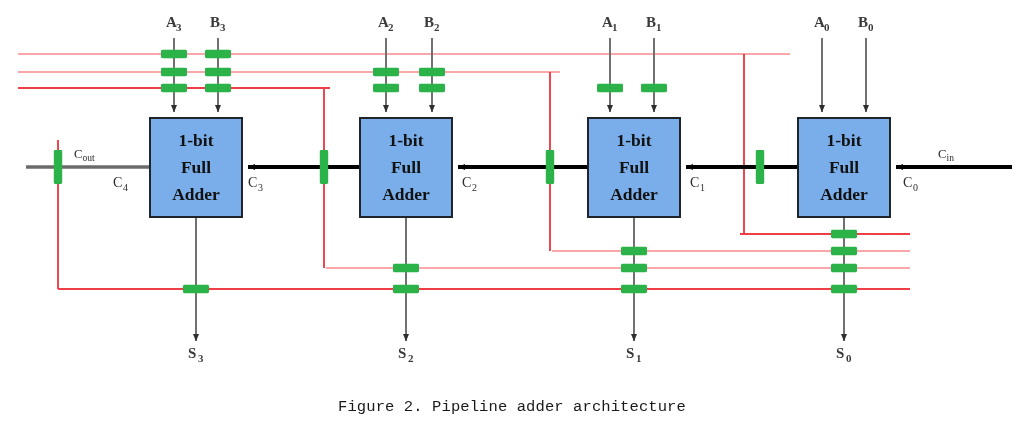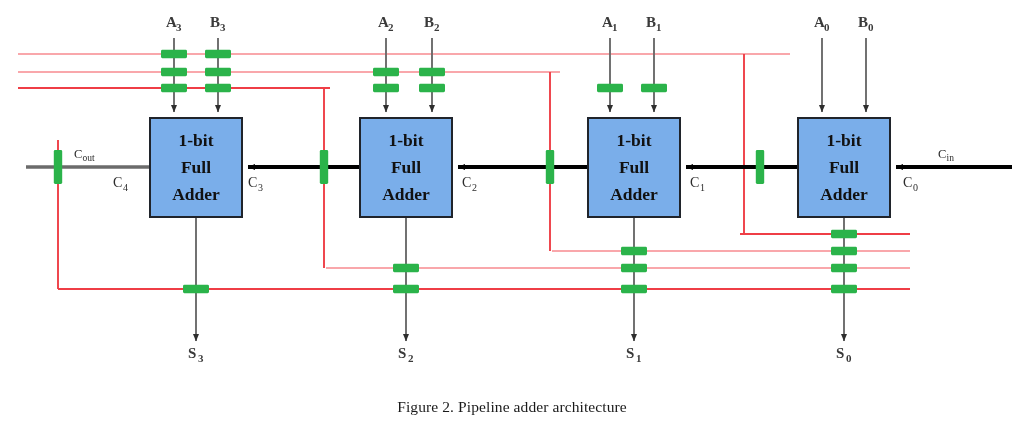--- a/index.html
+++ b/index.html
@@ -26,21 +26,21 @@
     width: 1024px;
     height: 443px;
     display: block;
   }
   .cap {
     position: absolute;
     left: 0;
     top: 398px;
     width: 1024px;
     text-align: center;
-    font-family: Liberation Serif, serif;
+    font-family: Liberation Mono, monospace;
     font-size: 15.5px;
     color: #1a1a1a;
     letter-spacing: 0.1px;
   }
   text {
     font-family: "Liberation Serif", serif;
     fill: #2b2b2b;
   }
   .sig-lbl {
     font-size: 15px;

